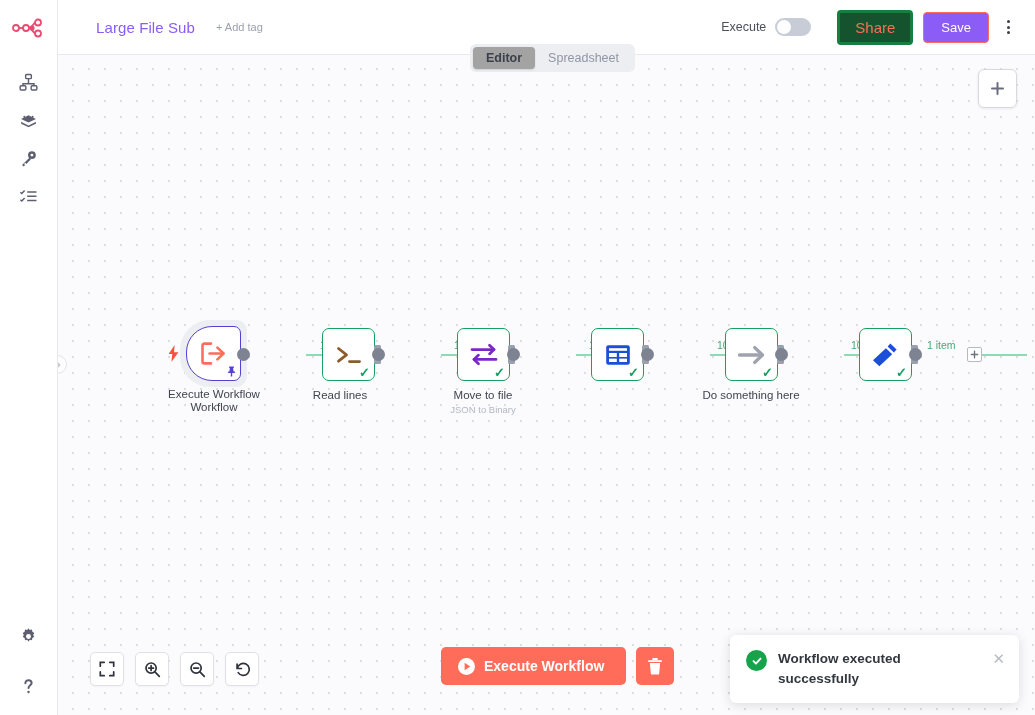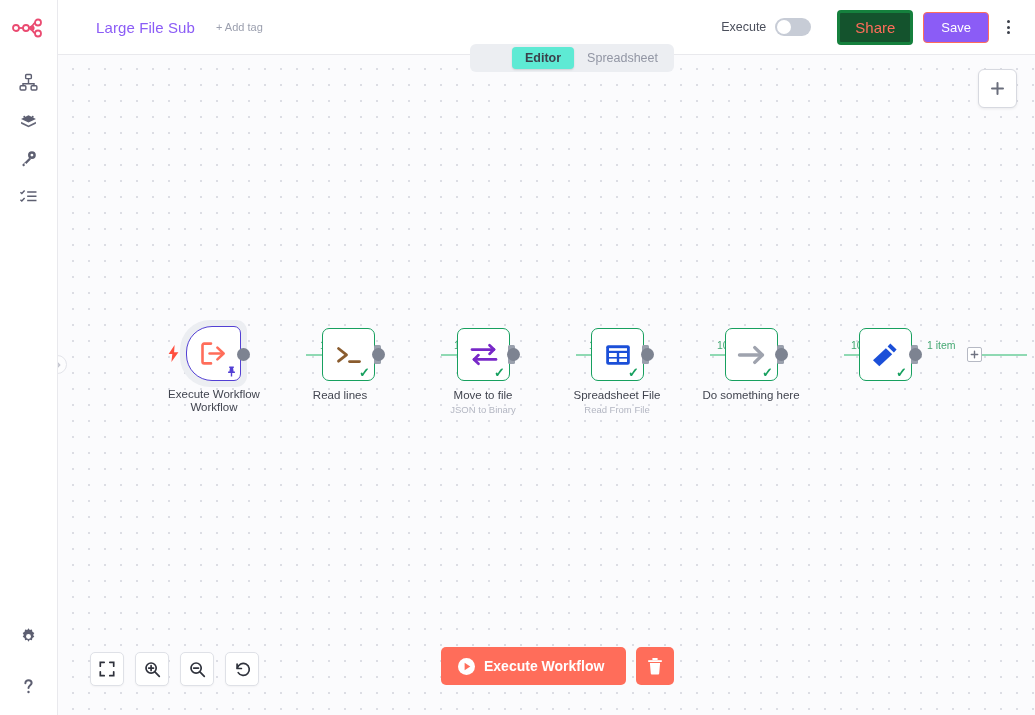--- a/index.html
+++ b/index.html
@@ -80,23 +80,22 @@
     position: absolute; left: 470px; top: 44px;
     background: #eceef2; border-radius: 6px;
     padding: 3px; display: flex; gap: 0px;
     z-index: 36;
   }
   #tabs .tab {
     font-size: 12.5px; padding: 4px 13px; border-radius: 4px;
     color: #9296a4; cursor: pointer; font-weight: 400;
   }
   #tabs .tab.active {
-    background: #5eead4; color: #3b3f4a; font-weight: 700;
+    background: #a3a3a3; color: #3b3f4a; font-weight: 700;
     box-shadow: 0 1px 2px rgba(0,0,0,.13);
-    margin-left: 39px;
   }
 
   
   #canvas {
     position: absolute; left: 58px; top: 55px;
     width: 977px; height: 660px;
     background-color: #fbfbfd;
     background-image: radial-gradient(#dcdde4 1px, transparent 1.1px);
     background-size: 16px 16px;
     background-position: 7px 6px;
@@ -441,24 +440,20 @@
         <rect x="2.2" y="3.2" width="23.6" height="19.6" rx="2.1" fill="#1b4fd8"></rect>
         <rect x="5" y="6.2" width="18" height="2.6" fill="#ffffff"></rect>
         <rect x="5" y="11" width="7.8" height="4" fill="#ffffff"></rect>
         <rect x="15.2" y="11" width="7.8" height="4" fill="#ffffff"></rect>
         <rect x="5" y="16.6" width="7.8" height="3.4" fill="#ffffff"></rect>
         <rect x="15.2" y="16.6" width="7.8" height="3.4" fill="#ffffff"></rect>
       </svg>
       <span class="node-check">✓</span>
     </div>
     <div class="port-out" style="left:583px; top:293px;"></div>
-    <div class="node-label" style="left:484px; top:334px;">
-      <span>Spreadsheet File</span>
-      <span class="node-sublabel">Read From File</span>
-    </div>
 
     <div class="port-in" style="left:719px; top:290px;"></div>
     <div class="node" style="left:667px; top:273px;">
       <svg width="32" height="24" viewBox="0 0 32 24" fill="none" stroke="#9fa3ae" stroke-width="3.4" stroke-linecap="round" stroke-linejoin="round">
         <path d="M3.5 12 H26"></path>
         <path d="M18.8 4.6 L26.4 12 L18.8 19.4"></path>
       </svg>
       <span class="node-check">✓</span>
     </div>
     <div class="port-out" style="left:717px; top:293px;"></div>
@@ -517,15 +512,24 @@
       </button>
       <button id="del-btn">
         <svg width="16" height="18" viewBox="0 0 16 18" fill="#ffffff">
           <path d="M1.2 3.2 H14.8 V5 H1.2 Z"></path>
           <path d="M5.4 1 H10.6 V3 H5.4 Z"></path>
           <path d="M2.9 5.9 H13.1 L12.2 16.6 A1 1 0 0 1 11.2 17.5 H4.8 A1 1 0 0 1 3.8 16.6 Z"></path>
         </svg>
       </button>
     </div>
 
+    <div id="toast">
+      <div class="tick-circle">
+        <svg width="12" height="12" viewBox="0 0 12 12" fill="none" stroke="#ffffff" stroke-width="1.9" stroke-linecap="round" stroke-linejoin="round">
+          <path d="M2.5 6.2 L4.9 8.6 L9.5 3.6"></path>
+        </svg>
+      </div>
+      <div class="tmsg">Workflow executed successfully</div>
+      <div class="tclose">✕</div>
+    </div>
 
   </div>
 </div>
 
 </body></html>

